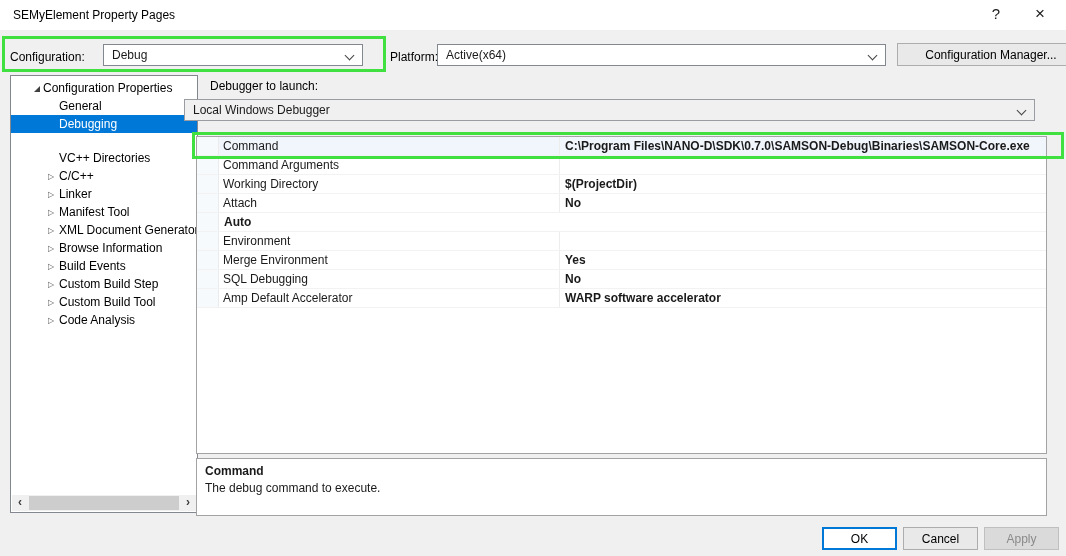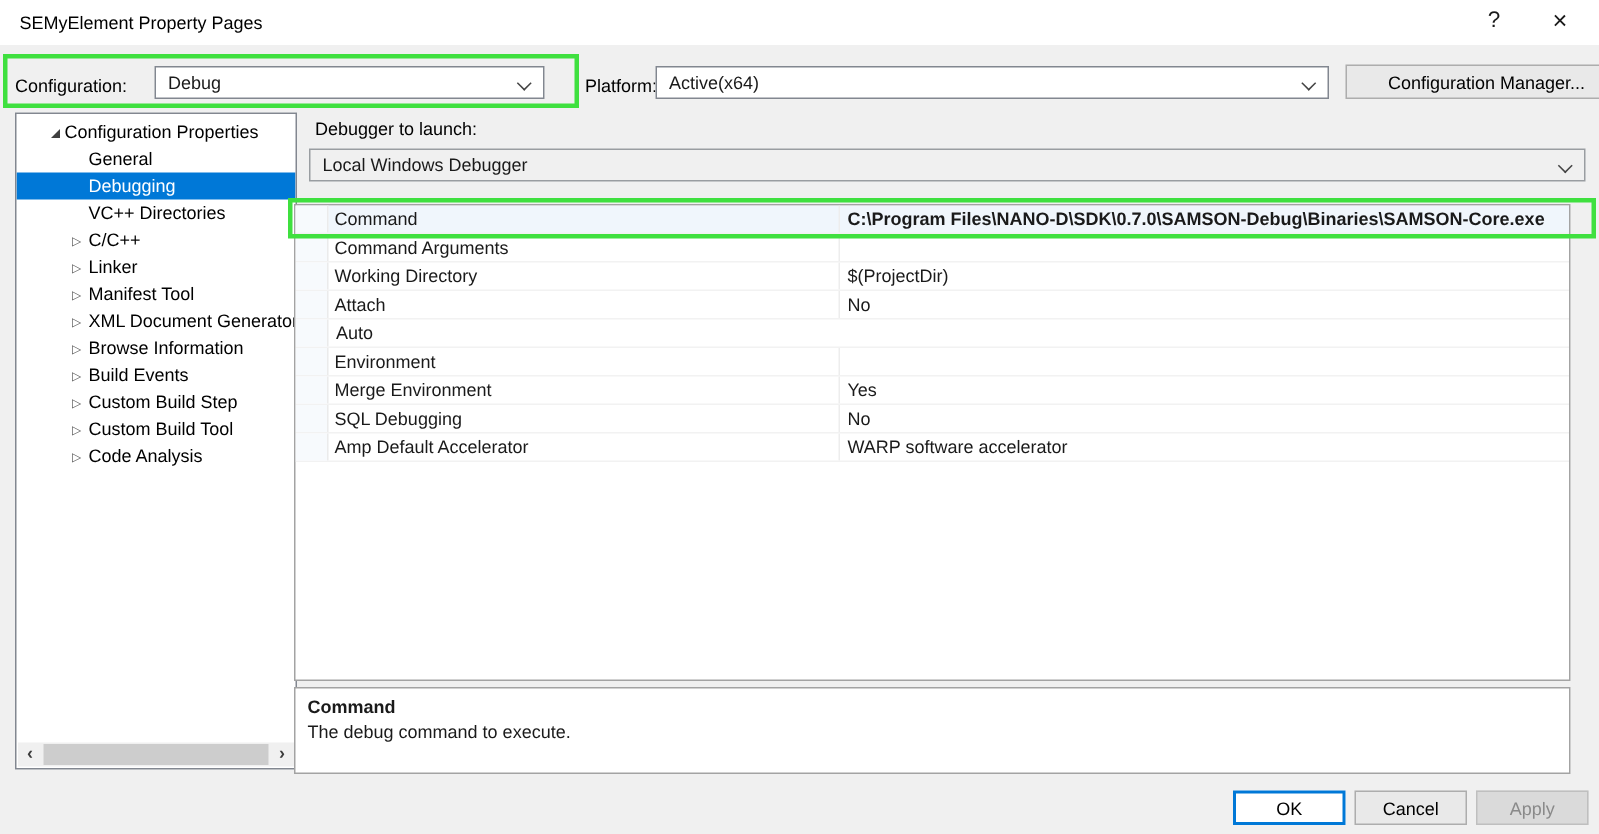--- a/index.html
+++ b/index.html
@@ -38,21 +38,21 @@
   .hs-arrow { position:absolute; top:0; width:16px; height:16px; line-height:15px; text-align:center; color:#3c3c3c; font-size:12px; font-weight:bold; }
   .hs-left { left:0; } .hs-right { right:0; }
   .hs-thumb { position:absolute; left:17px; top:1px; width:150px; height:14px; background:#cdcdcd; }
 
   
   .grid-panel { position:absolute; left:196px; top:106px; width:851px; height:318px; background:#fff; border:1px solid #a3a3a3; overflow:hidden; }
   .prow { display:flex; height:19px; line-height:18px; border-bottom:1px solid #f2f2f2; cursor:default; }
   .prow.hl { background:#f0f6fc; }
   .pgutter { flex:0 0 22px; background:#f7fafd; border-right:1px solid #ebebeb; }
   .pname { flex:0 0 341px; padding-left:4px; border-right:1px solid #ededed; overflow:hidden; white-space:nowrap; }
-  .pvalue { flex:1 1 auto; padding-left:5px; overflow:hidden; white-space:nowrap; }
+  .pvalue { flex:1 1 auto; padding-left:5px; overflow:hidden; white-space:nowrap;font-weight:bold; }
   .pvalue.bold { font-weight:bold; }
 
   .desc-panel { position:absolute; left:196px; top:428px; width:851px; height:58px; background:#fff; border:1px solid #a3a3a3; padding:5px 8px; }
   .desc-title { font-weight:bold; margin-bottom:3px; }
 </style>
 </head>
 <body>
 
 <div class="titlebar">
   <span class="title-text">SEMyElement Property Pages</span>
@@ -83,21 +83,21 @@
           <span>Configuration Properties</span>
         </div>
         <div class="titem" style="padding-left: 32px;">
           <span class="tarrow"></span>
           <span>General</span>
         </div>
         <div class="titem sel" style="padding-left: 32px;">
           <span class="tarrow"></span>
           <span>Debugging</span>
         </div>
-        <div class="titem" style="padding-left: 32px;">
+        <div class="titem" style="padding-left: 32px; margin-top: 16px;">
           <span class="tarrow"></span>
           <span>VC++ Directories</span>
         </div>
         <div class="titem" style="padding-left: 32px;">
           <span class="tarrow"><span class="tri-col">▷</span></span>
           <span>C/C++</span>
         </div>
         <div class="titem" style="padding-left: 32px;">
           <span class="tarrow"><span class="tri-col">▷</span></span>
           <span>Linker</span>
@@ -132,21 +132,21 @@
         </div>
       </div>
     <div class="hscroll">
       <span class="hs-arrow hs-left">‹</span>
       <span class="hs-thumb"></span>
       <span class="hs-arrow hs-right">›</span>
     </div>
   </div>
 
   <span class="lbl" style="left:210px; top:49px;">Debugger to launch:</span>
-  <div class="combo gray" style="left:206px; top:69px; width:851px;">
+  <div class="combo gray" style="left:184px; top:69px; width:851px;">
     <span>Local Windows Debugger</span>
     <span class="chev"></span>
   </div>
 
   <div class="grid-panel" id="grid-root">
       <div class="prow hl">
         <span class="pgutter"></span>
         <span class="pname">Command</span>
         <span class="pvalue bold">C:\Program Files\NANO-D\SDK\0.7.0\SAMSON-Debug\Binaries\SAMSON-Core.exe</span>
       </div>

